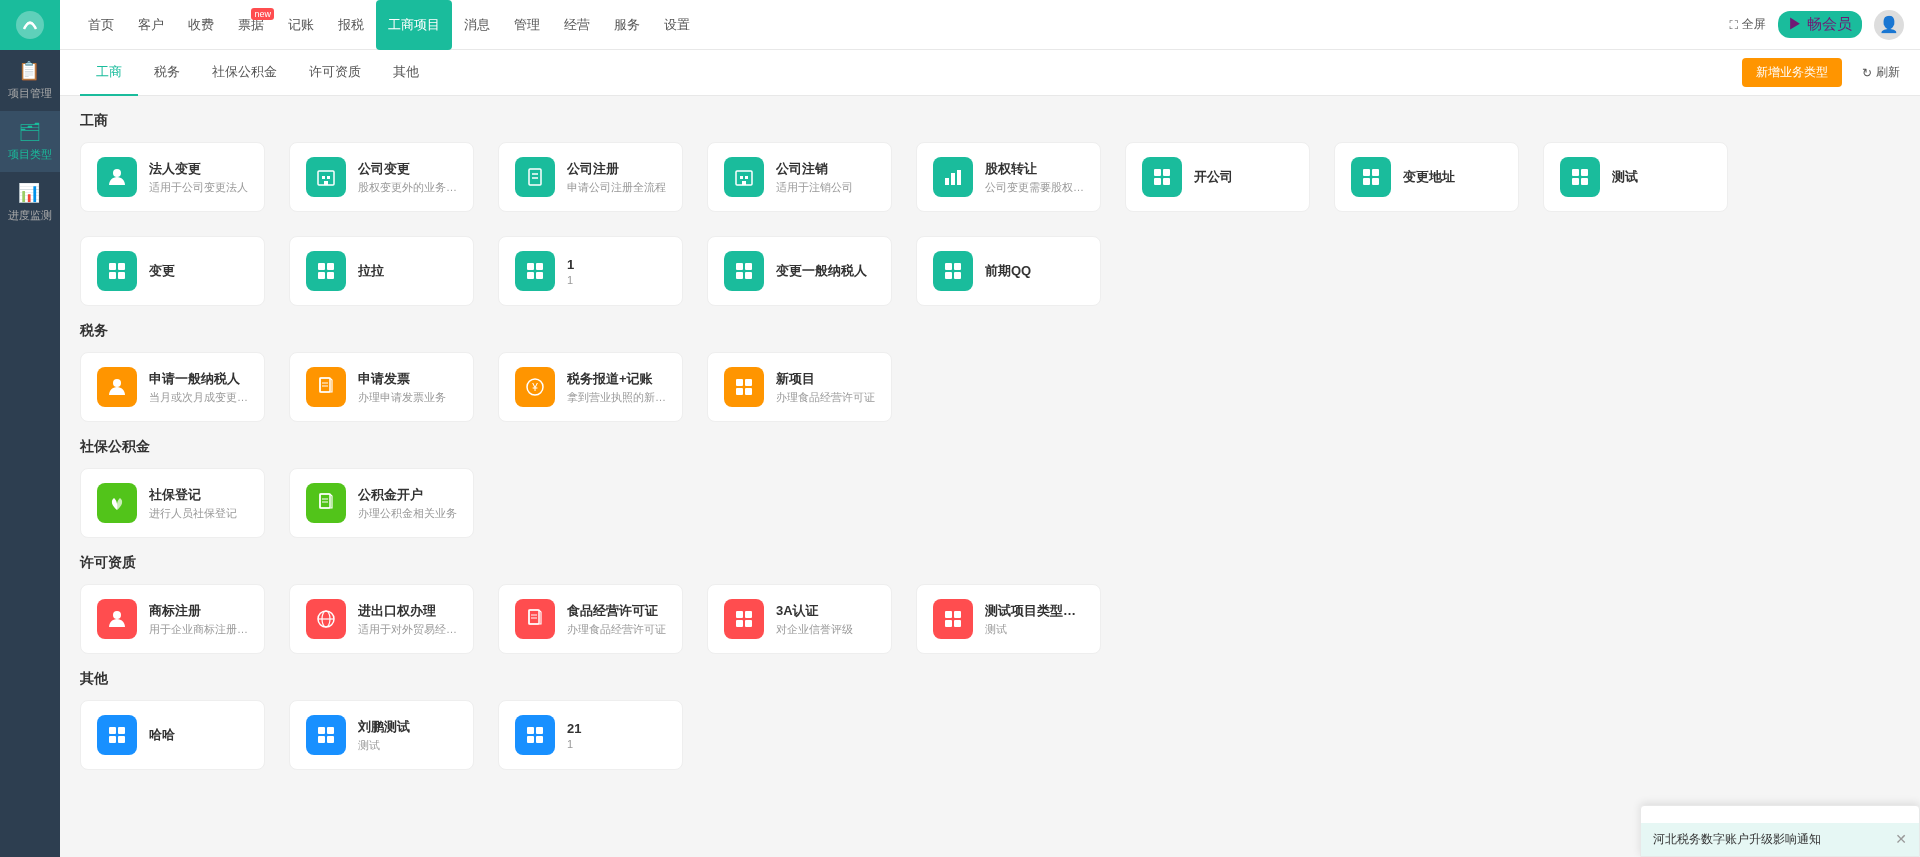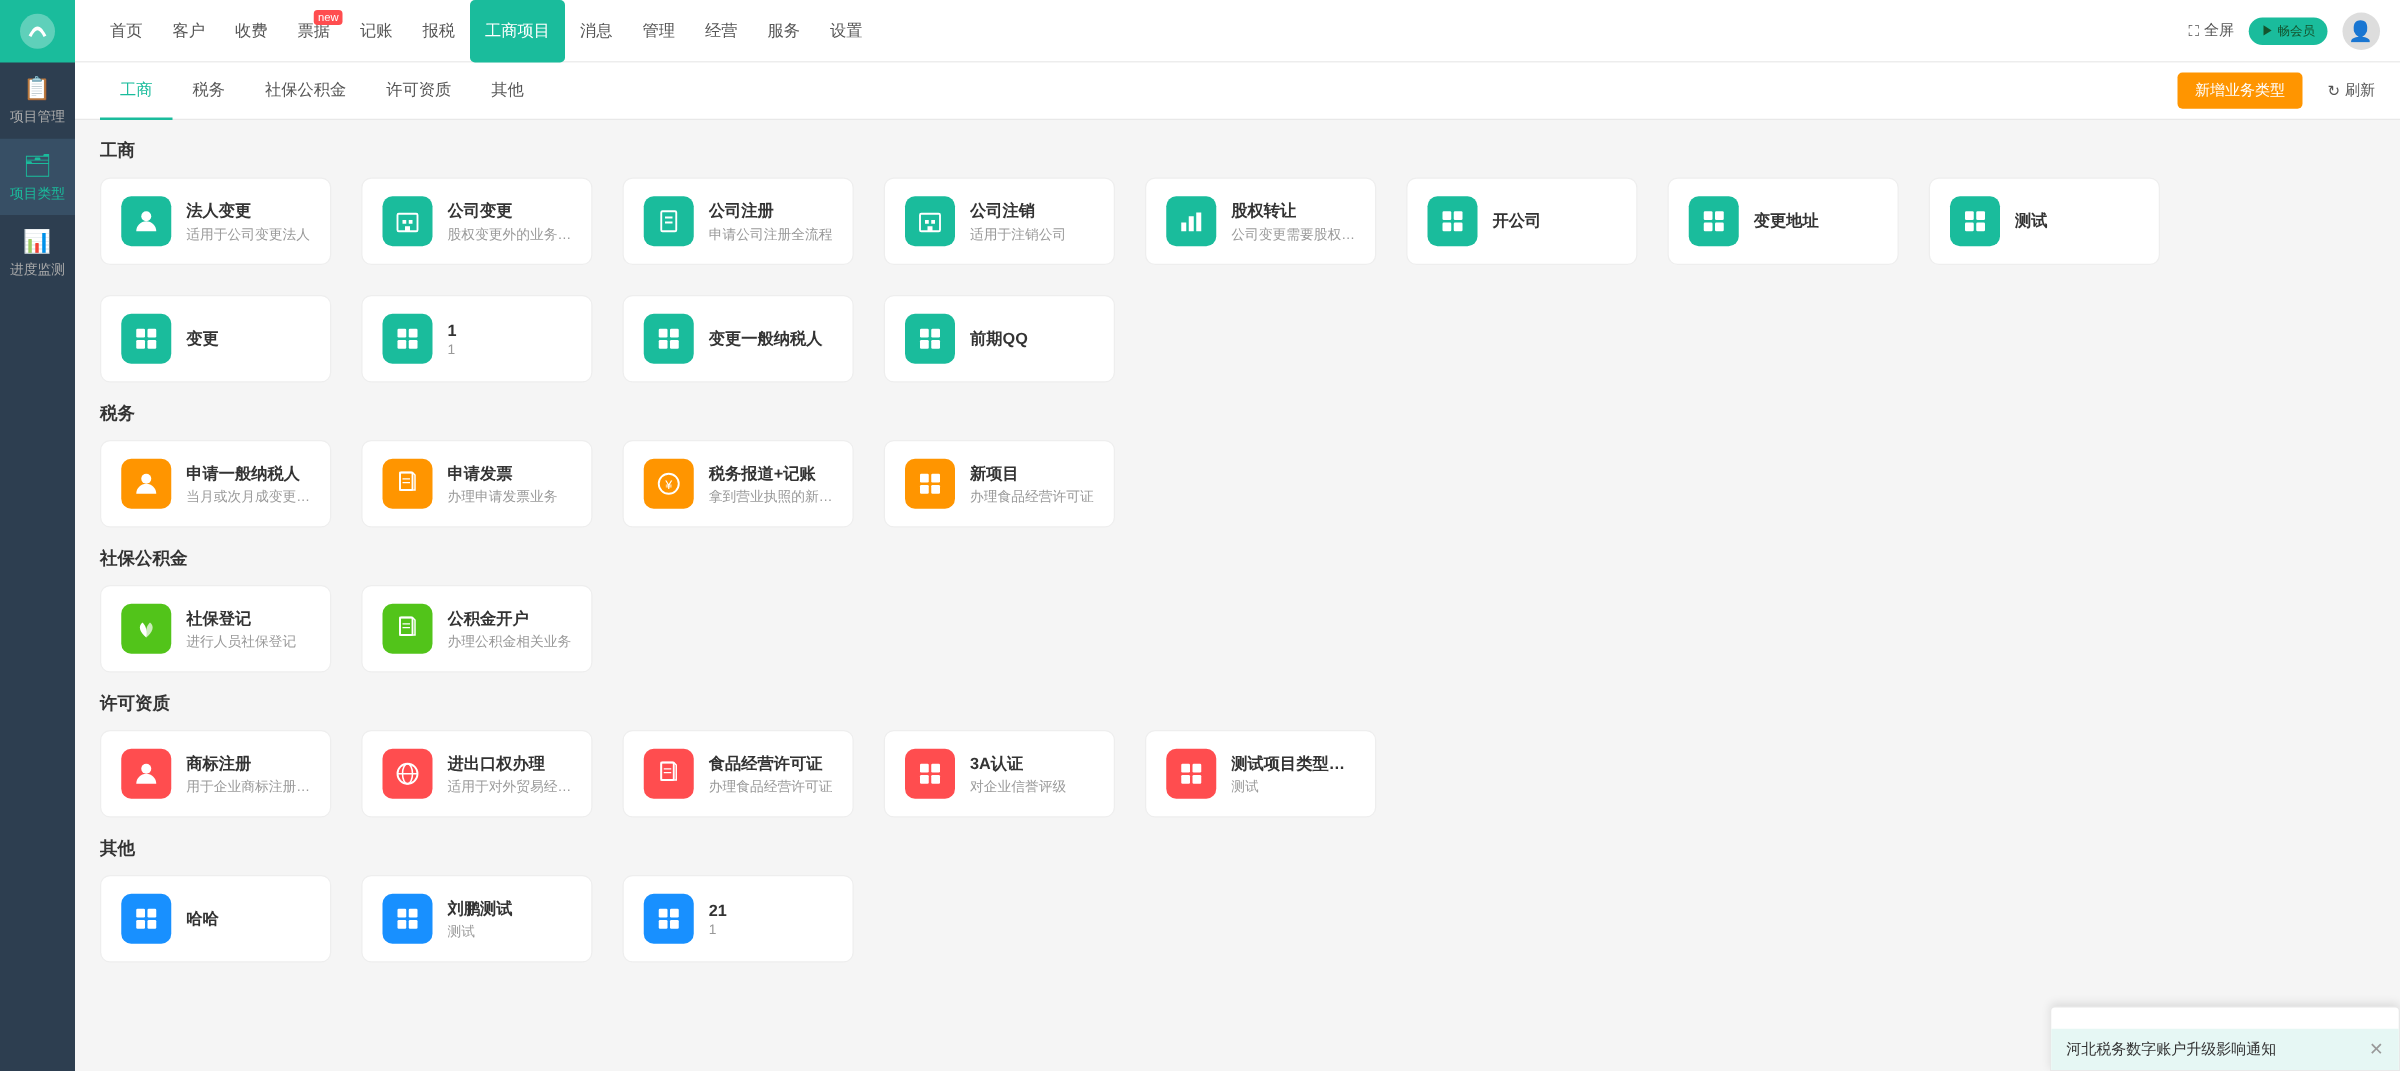--- a/index.html
+++ b/index.html
@@ -91,24 +91,24 @@
     .topnav-right-btn {
       display: flex;
       align-items: center;
       gap: 4px;
       cursor: pointer;
       color: #555;
       font-size: 12px;
     }
     .vip-btn {
       background: #1abc9c;
-      color: #14532d;
+      color: #701a75;
       padding: 4px 10px;
       border-radius: 12px;
-      font-size: 10px;
+      font-size: 15px;
       cursor: pointer;
     }
     .avatar {
       width: 30px;
       height: 30px;
       border-radius: 50%;
       background: #ddd;
       display: flex;
       align-items: center;
       justify-content: center;
@@ -487,20 +487,34 @@
           <div class="service-card">
         <div class="card-icon icon-teal">
               <svg width="22" height="22" viewBox="0 0 22 22" fill="white">
                 <rect x="3" y="3" width="7" height="7" rx="1" fill="white"></rect>
                 <rect x="12" y="3" width="7" height="7" rx="1" fill="white"></rect>
                 <rect x="3" y="12" width="7" height="7" rx="1" fill="white"></rect>
                 <rect x="12" y="12" width="7" height="7" rx="1" fill="white"></rect>
               </svg>
             </div>
         <div class="card-text">
+          <div class="card-title">拉拉</div>
+
+        </div>
+      </div>
+          <div class="service-card">
+        <div class="card-icon icon-teal">
+              <svg width="22" height="22" viewBox="0 0 22 22" fill="white">
+                <rect x="3" y="3" width="7" height="7" rx="1" fill="white"></rect>
+                <rect x="12" y="3" width="7" height="7" rx="1" fill="white"></rect>
+                <rect x="3" y="12" width="7" height="7" rx="1" fill="white"></rect>
+                <rect x="12" y="12" width="7" height="7" rx="1" fill="white"></rect>
+              </svg>
+            </div>
+        <div class="card-text">
           <div class="card-title">1</div>
           <div class="card-desc">1</div>
         </div>
       </div>
           <div class="service-card">
         <div class="card-icon icon-teal">
               <svg width="22" height="22" viewBox="0 0 22 22" fill="white">
                 <rect x="3" y="3" width="7" height="7" rx="1" fill="white"></rect>
                 <rect x="12" y="3" width="7" height="7" rx="1" fill="white"></rect>
                 <rect x="3" y="12" width="7" height="7" rx="1" fill="white"></rect>

